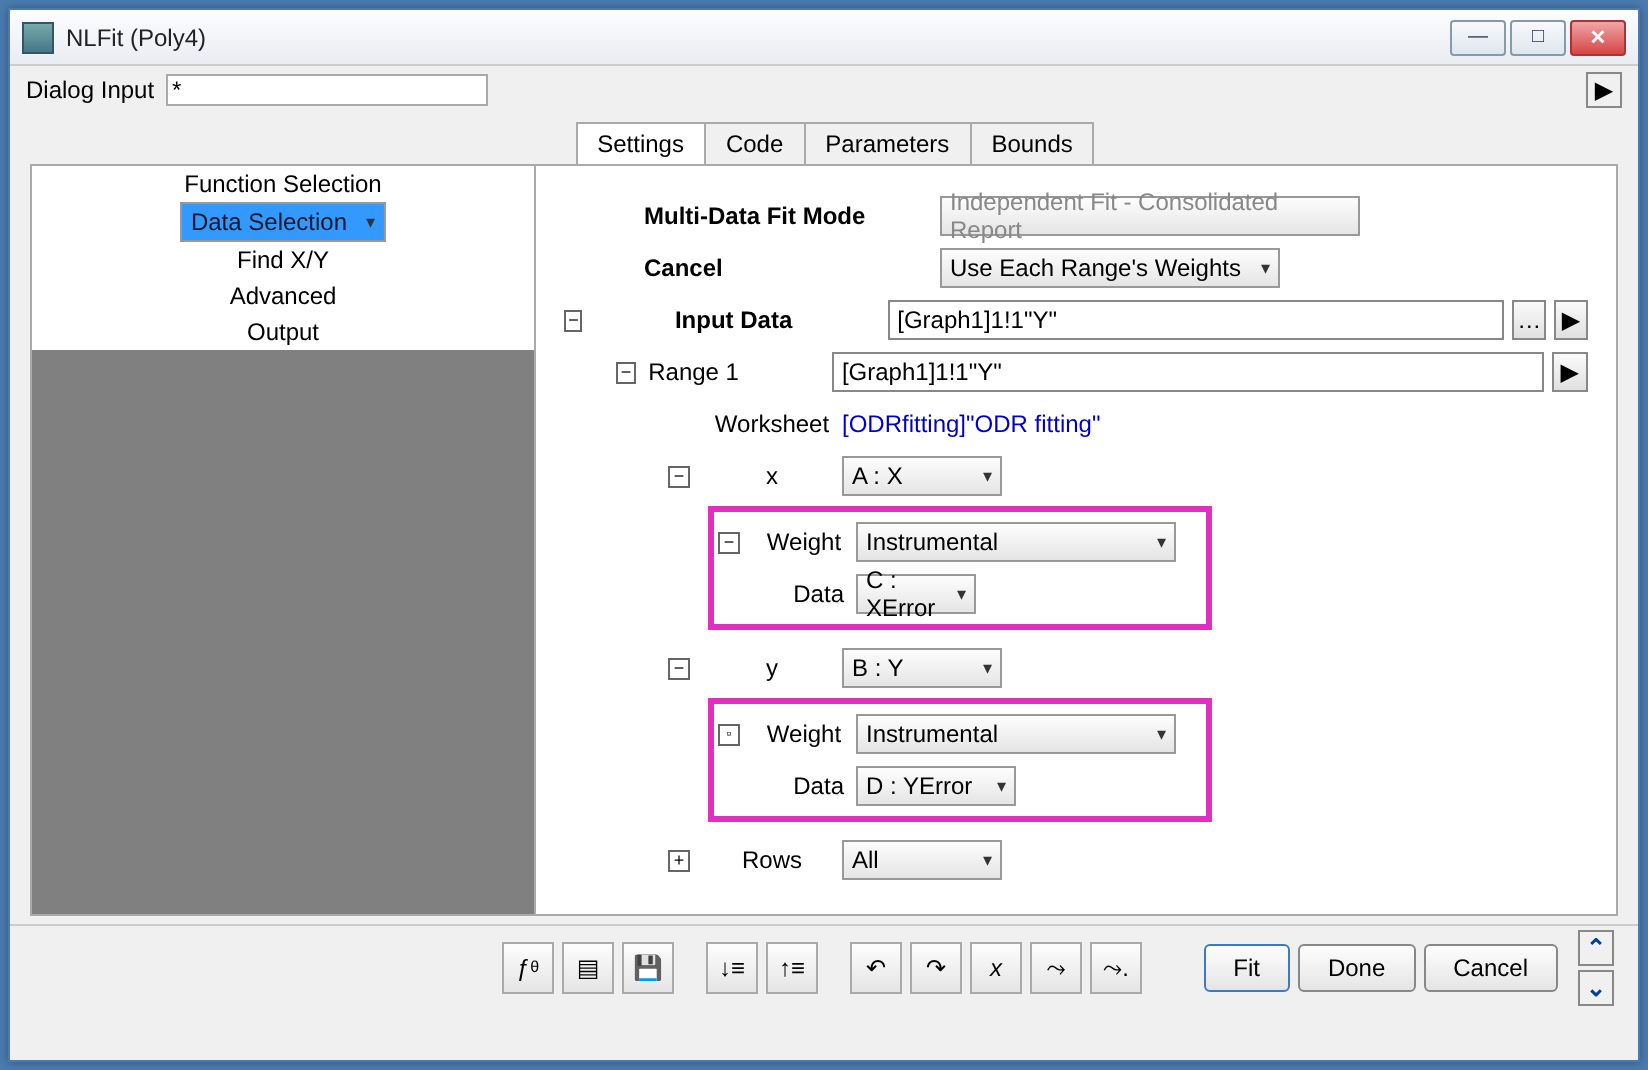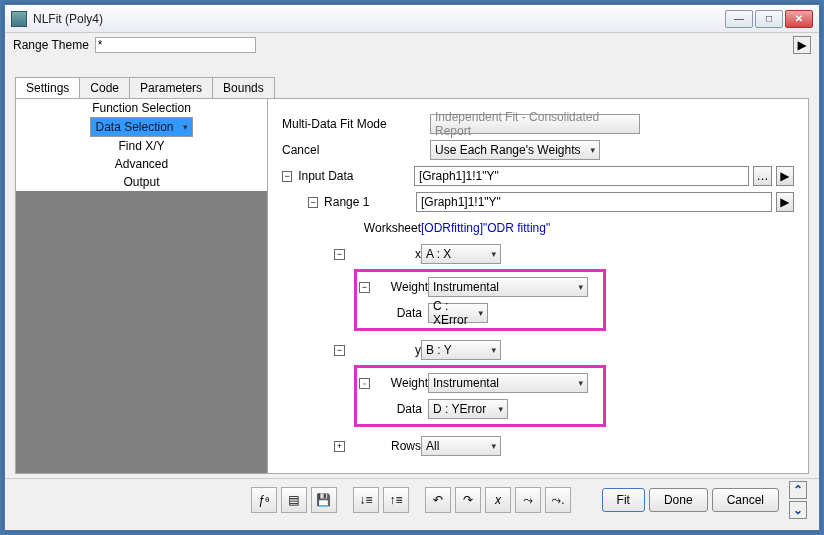--- a/index.html
+++ b/index.html
@@ -7,33 +7,33 @@
   .window { width: 816px; height: 527px; background: #f0f0f0; border: 1px solid #4a7aae; box-shadow: 0 0 4px rgba(0,0,0,0.3); display: flex; flex-direction: column; }
   .titlebar { height: 28px; background: linear-gradient(#fdfdfe, #e9ecf2); border-bottom: 1px solid #ccc; display: flex; align-items: center; padding: 0 6px; }
   .titlebar .appicon { width: 16px; height: 16px; margin-right: 6px; background: linear-gradient(#7aa,#478); border:1px solid #356; }
   .titlebar .title { flex: 1; color: #222; }
   .winbtns { display: flex; gap: 2px; }
   .winbtn { width: 28px; height: 18px; border: 1px solid #8899aa; background: linear-gradient(#f7f9fc,#dfe6ee); border-radius: 2px; display: flex; align-items: center; justify-content: center; font-size: 10px; color:#334; cursor:pointer;}
   .winbtn.close { background: linear-gradient(#f0a5a5,#d64545); border-color:#a33; color:#fff; font-weight:bold;}
   .themebar { height: 24px; display: flex; align-items: center; padding: 2px 8px; gap: 6px; }
   .themebar input { flex: 0 0 16px; height:16px; border:1px solid #aaa; background:#fff; padding:0 2px;}
   .arrowbtn { width: 18px; height:18px; border:1px solid #888; background:#f0f0f0; display:flex; align-items:center; justify-content:center; cursor:pointer;}
-  .tabs { display: flex; margin: 20px 0 0 10px; }
+  .tabs { display: flex; margin: 4px 0 0 10px; justify-content: center; }
   .tab { padding: 3px 10px; border: 1px solid #aaa; border-bottom: none; background: #f0f0f0; margin-right: -1px; cursor:pointer;}
   .tab.active { background: #fff; position: relative; z-index: 2;}
   .tabpanel { border: 1px solid #aaa; margin: 0 10px 4px 10px; background: #fff; height: 376px; display: flex; }
   .leftlist { width: 252px; border-right: 1px solid #aaa; background: #808080; padding:0;text-align:center; }
   .leftlist .inner { background:#fff; }
   .item { padding: 2px 6px; cursor:pointer; }
   .item.sel { background: #3399ff; color: #0f172a; }
   .form { flex:1; padding: 12px 14px; position:relative; overflow:auto;}
   .row { display:flex; align-items:center; min-height:26px; }
   .lbl { width: 120px; }
-  .lbl.b { font-weight:normal; }
-  .lbl2 { width: 70px; text-align:right;}
+  .lbl.b { font-weight:bold;margin-left:40px; }
+  .lbl2 { width: 70px; text-align:center;}
   .sel, .disabled { height: 20px; border:1px solid #999; background: linear-gradient(#fdfdfd,#e5e5e5); padding: 1px 18px 1px 4px; position:relative; display:inline-flex; align-items:center; cursor:pointer;}
   .sel::after { content:"▾"; position:absolute; right:4px; font-size:9px; color:#333;}
   .disabled { color:#888; cursor:default; width: 210px;}
   .txt { height: 20px; border:1px solid #888; background:#fff; padding:1px 4px; display:inline-flex; align-items:center;}
   .miniBtn { width:20px; height:20px; border:1px solid #888; background:linear-gradient(#fafafa,#e0e0e0); margin-left:4px; display:inline-flex; align-items:center; justify-content:center; cursor:pointer;}
   .expander { width:11px; height:11px; border:1px solid #666; display:inline-flex; align-items:center; justify-content:center; font-size:9px; line-height:1; margin-right:6px; cursor:pointer; background:#fff;}
   .indent1 { padding-left: 26px;}
   .indent2 { padding-left: 52px;}
   .link { color: #0000cc; }
   .hl { border: 3px solid #e030c0; padding: 2px; }
@@ -53,21 +53,21 @@
     <div class="appicon"></div>
     <div class="title">NLFit (Poly4)</div>
     <div class="winbtns">
       <div class="winbtn">—</div>
       <div class="winbtn">□</div>
       <div class="winbtn close">✕</div>
     </div>
   </div>
 
   <div class="themebar">
-    <span>Range Theme</span>
+    <span>Dialog Input</span>
     <input value="*" style="">
     <div class="spacer"></div>
     <div class="arrowbtn">▶</div>
   </div>
 
   <div class="tabs">
     <div class="tab active">Settings</div>
     <div class="tab">Code</div>
     <div class="tab">Parameters</div>
     <div class="tab">Bounds</div>

